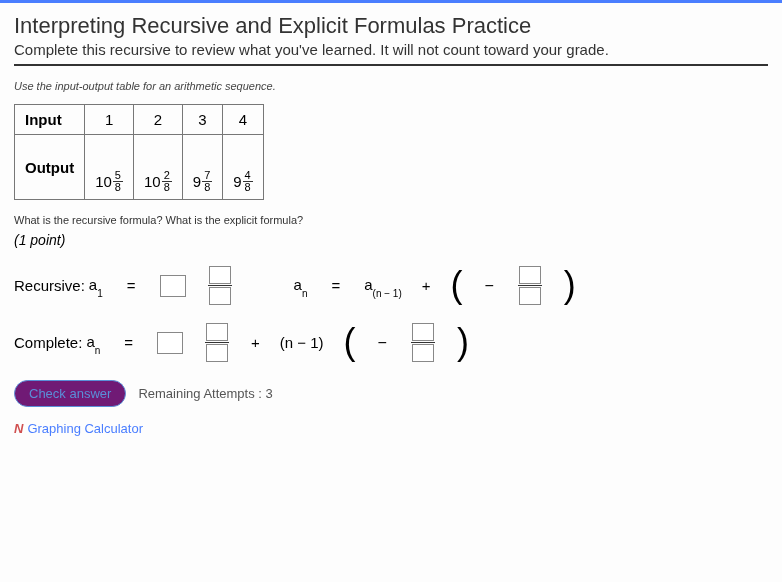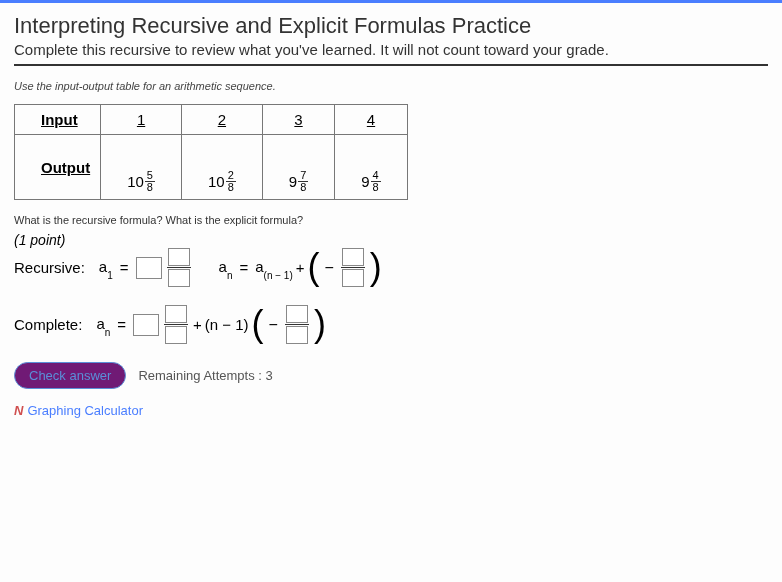--- a/index.html
+++ b/index.html
@@ -29,45 +29,44 @@
     border-top: 2px solid #333;
     margin: 4px 0 14px 0;
   }
   .instr { font-style: italic; color: #444; margin-bottom: 12px; font-size:11px;}
   table.io {
     border-collapse: collapse;
     margin-bottom: 14px;
   }
   table.io td, table.io th {
     border: 1px solid #777;
-    padding: 6px 26px;
+    padding: 6px 10px;
     font-size: 15px;
     text-align: center;
     min-width: 40px;
     font-weight: normal;
-    text-decoration: underline;
   }
   table.io th { font-weight: bold; text-align:left; padding-right:10px;}
   .mixed { white-space: nowrap; display:inline-flex; align-items:center;margin-top:29px;}
   .frac {
     display: inline-flex;
     flex-direction: column;
     align-items: center;
     vertical-align: middle;
     font-size: 11px;
     line-height: 1;
     margin-left:1px;
   }
   .frac .num { border-bottom: 1px solid #333; padding: 0 2px; }
   .frac .den { padding: 0 2px; }
   .question { font-size: 11px; color: #333; margin-bottom: 6px; }
-  .points { font-style: italic; font-size: 14px; }
+  .points { font-style: italic; font-size: 14px; margin-bottom: 18px; }
   .formula-row { display:flex; align-items:center; margin-bottom: 18px; font-size:15px; }
-  .label { margin-right: 14px; font-size:15px;}
-  .math { display:flex; align-items:center; gap:3px;justify-content:center;}
+  .label { margin-right: 4px; font-size:15px;}
+  .math { display:flex; align-items:center; gap:20px;justify-content:center;}
   .sub { font-size:10px; vertical-align:sub; position:relative; top:3px;}
   .eq { margin: 0 4px; }
   .ibox {
     width: 26px; height: 22px;
     border: 1px solid #888;
     background: #fff;
     display:inline-block;
   }
   .fracbox {
     display:inline-flex; flex-direction:column; align-items:center;

